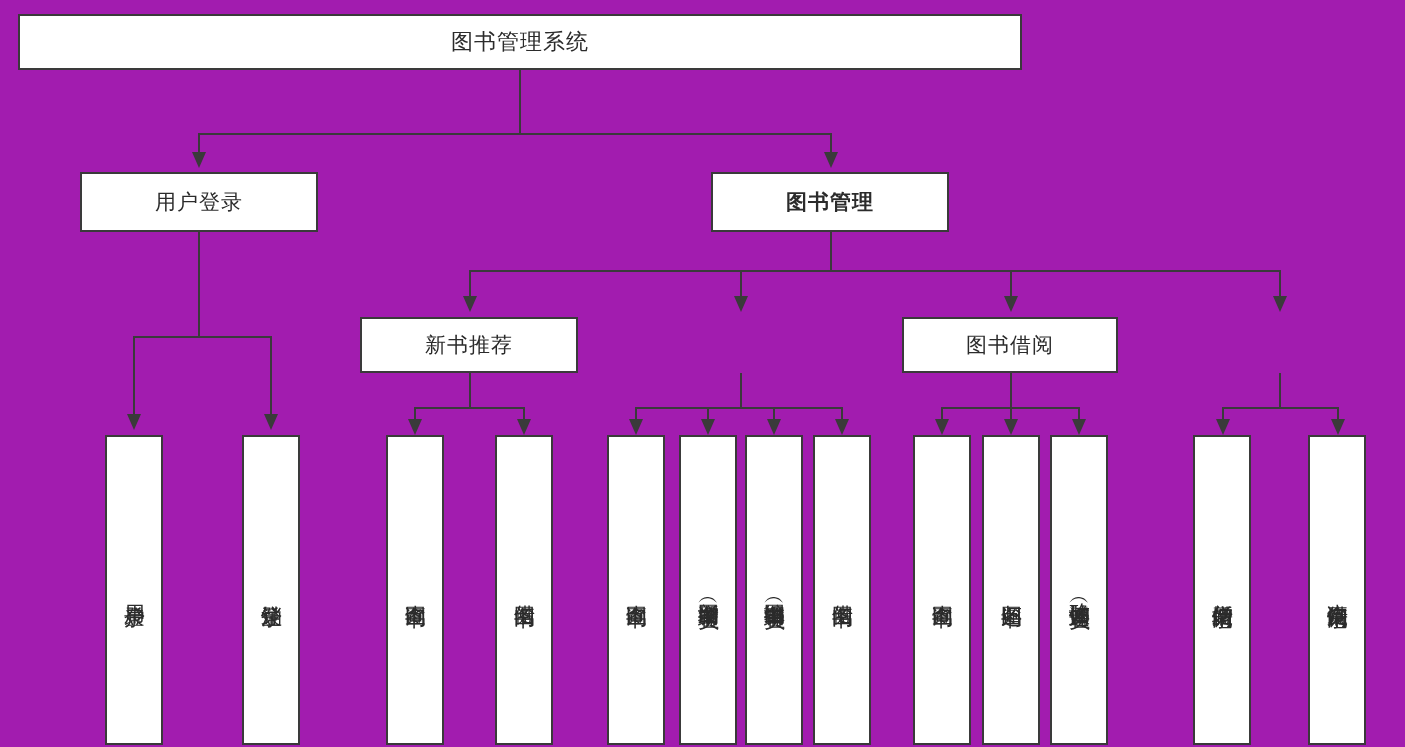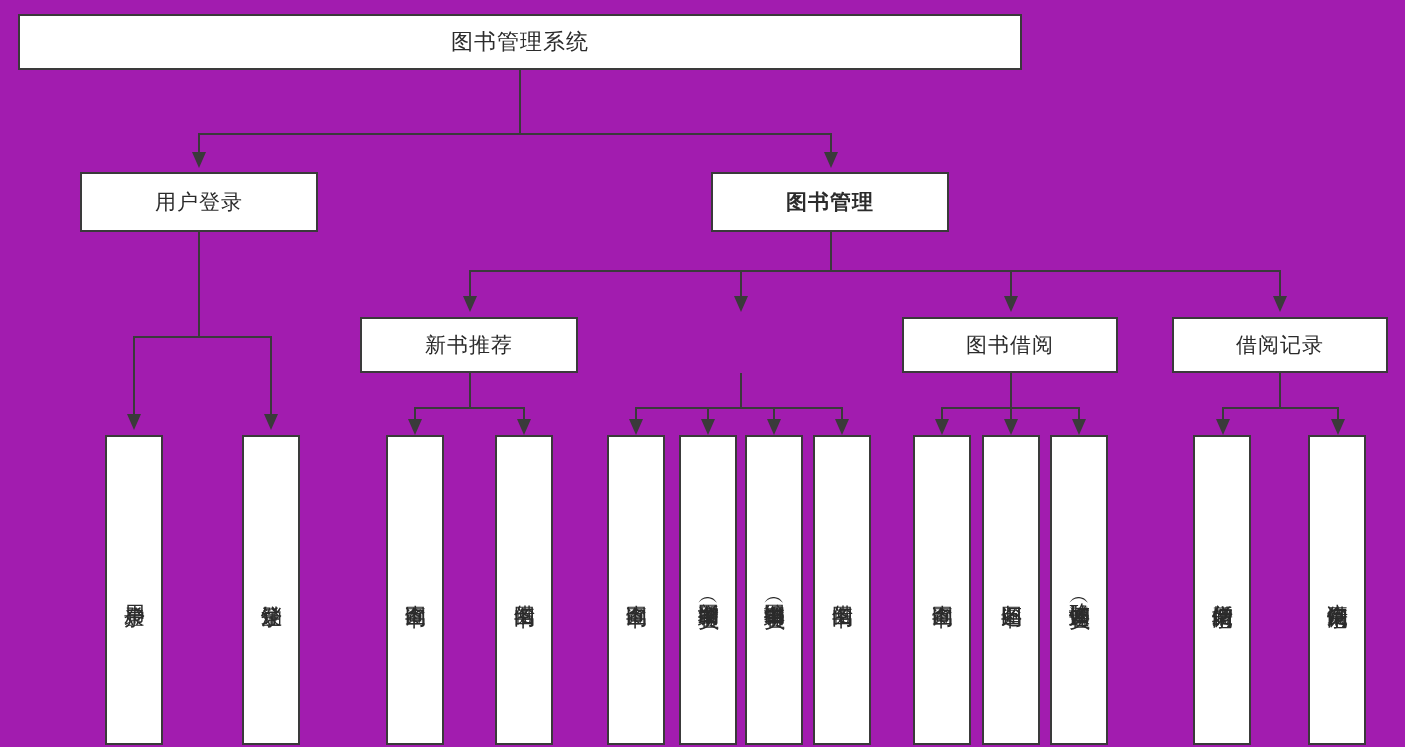--- a/index.html
+++ b/index.html
@@ -121,23 +121,20 @@
 
   <div class="line vline" style="left:1279px; top:270px; height:28px;"></div>
   <div class="arrow" style="left:1273px; top:296px;"></div>
 
   <div class="node node-h" style="left:360px; top:317px; width:218px; height:56px;">
     <span>新书推荐</span>
   </div>
   <div class="node node-h" style="left:902px; top:317px; width:216px; height:56px;">
     <span>图书借阅</span>
   </div>
-  <div class="node node-h" style="left:1172px; top:317px; width:216px; height:56px;">
-    <span>借阅记录</span>
-  </div>
 
   <div class="line vline" style="left:469px; top:373px; height:35px;"></div>
   <div class="line hline" style="left:414px; top:407px; width:111px;"></div>
   <div class="line vline" style="left:414px; top:407px; height:14px;"></div>
   <div class="arrow" style="left:408px; top:419px;"></div>
   <div class="line vline" style="left:523px; top:407px; height:14px;"></div>
   <div class="arrow" style="left:517px; top:419px;"></div>
 
   <div class="line vline" style="left:740px; top:373px; height:35px;"></div>
   <div class="line hline" style="left:635px; top:407px; width:207px;"></div>

